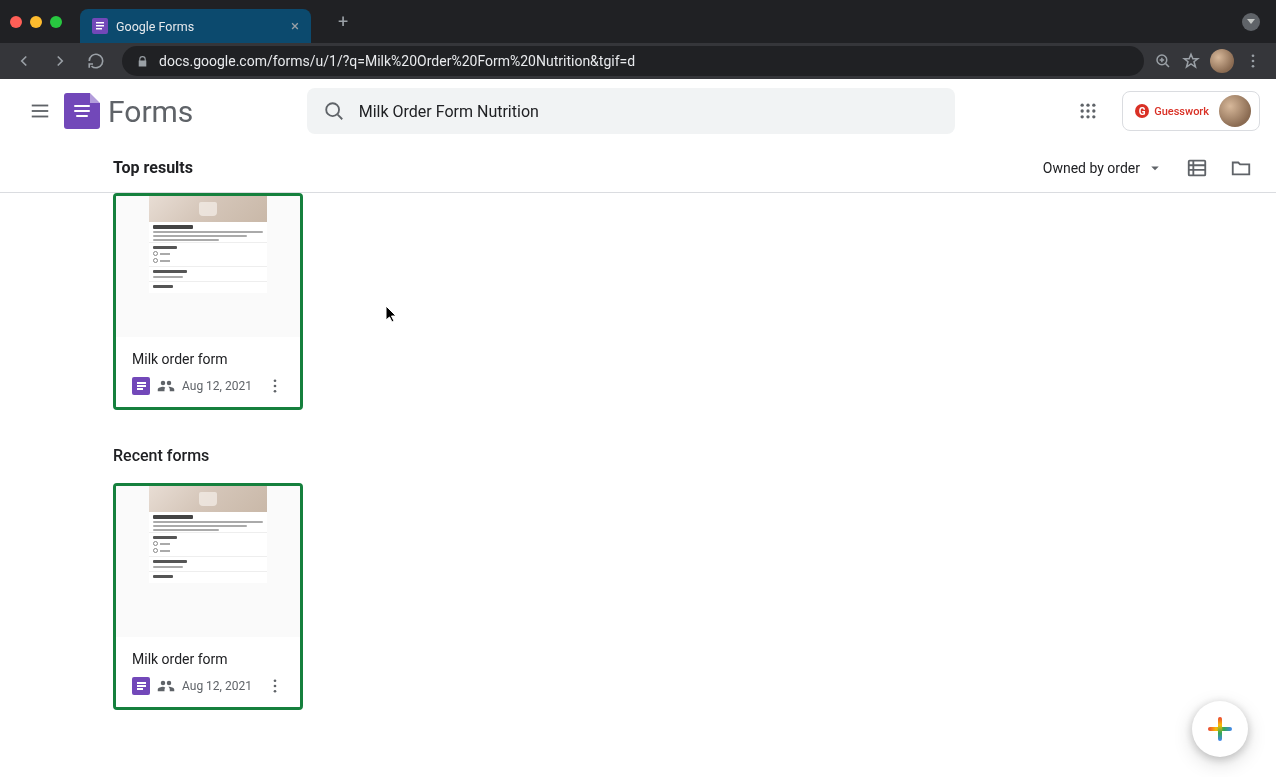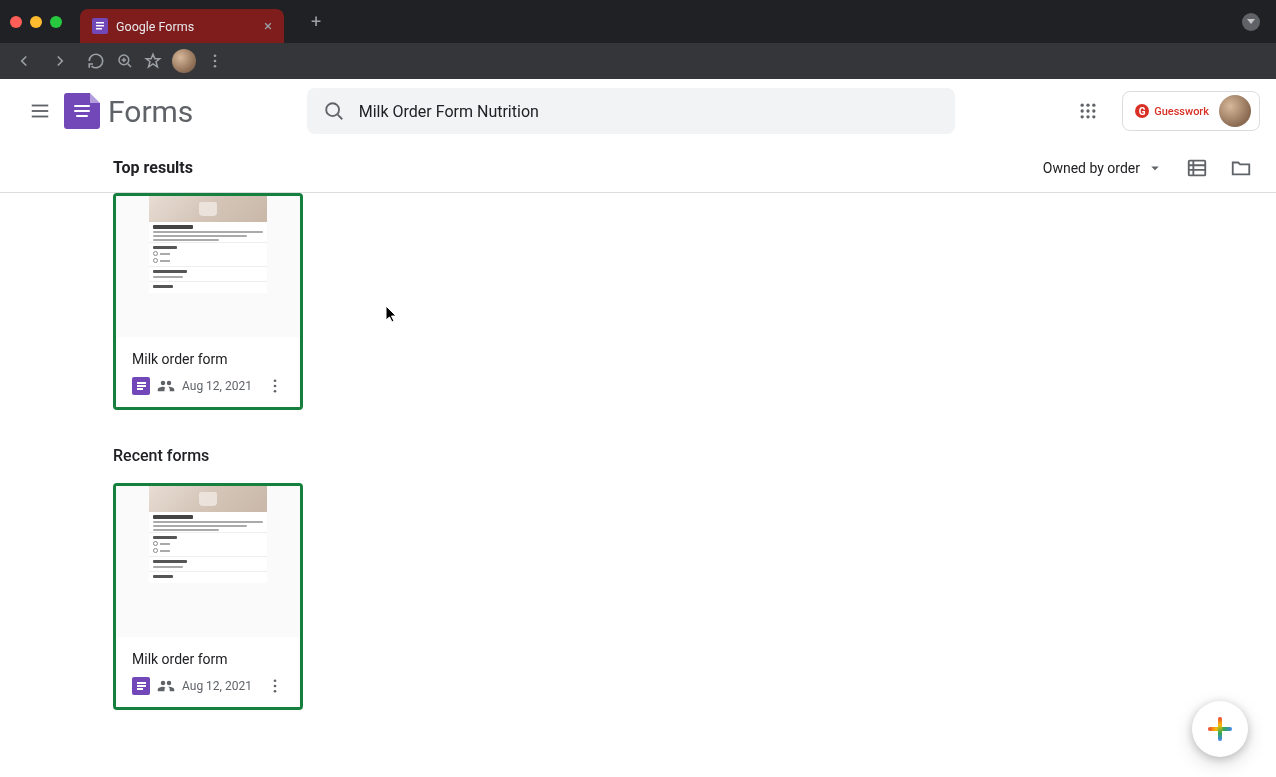--- a/index.html
+++ b/index.html
@@ -6,21 +6,21 @@
   body { font-family: 'Google Sans', Roboto, Arial, sans-serif; font-size: 14px; color: #202124; background: #fff; overflow: hidden; width: 1276px; height: 777px; }
 
   
   .browser-chrome { background: #202124; }
   .tab-strip { display: flex; align-items: center; height: 43px; padding-left: 10px; }
   .traffic-lights { display: flex; gap: 8px; margin-right: 18px; }
   .traffic-light { width: 12px; height: 12px; border-radius: 50%; }
   .tl-red { background: #ff5f57; }
   .tl-yellow { background: #febc2e; }
   .tl-green { background: #28c840; }
-  .tab { display: flex; align-items: center; background: #7f1d1d; color: #e8eaed; height: 34px; border-radius: 8px 8px 0 0; padding: 0 12px; width: 204px; margin-top: 9px; font-size: 12.5px; }
+  .tab { display: flex; align-items: center; background: #0c4a6e; color: #e8eaed; height: 34px; border-radius: 8px 8px 0 0; padding: 0 12px; width: 231px; margin-top: 9px; font-size: 12.5px; }
   .tab-favicon { width: 16px; height: 16px; background: #7248b9; border-radius: 2px; margin-right: 8px; display:flex; align-items:center; justify-content:center;}
   .tab-favicon svg { width:10px; height:10px; }
   .tab-title { flex: 1; white-space: nowrap; overflow: hidden; text-overflow: ellipsis; }
   .tab-close { color: #9aa0a6; font-size: 15px; margin-left: 6px; cursor:pointer; }
   .new-tab { color: #9aa0a6; font-size: 18px; margin-left: 18px; margin-top: 0px; cursor:pointer; width:28px; height:28px; display:flex; align-items:center; justify-content:center; border-radius:50%;}
   .tab-right { margin-left:auto; margin-right:16px; }
   .tab-right-dot { width:18px; height:18px; border-radius:50%; background:#5f6368; display:flex; align-items:center; justify-content:center;}
   .tab-right-dot::after { content:""; width:0; height:0; border-left:4px solid transparent; border-right:4px solid transparent; border-top:5px solid #c4c7c5;}
 
   .addr-bar { display: flex; align-items: center; background: #35363a; height: 36px; padding: 0 8px; gap: 4px; }
@@ -146,20 +146,28 @@
       <svg viewBox="0 0 24 24" fill="none" stroke="currentColor" stroke-width="2.2">
           <path d="M9 6l6 6-6 6"></path>
         </svg>
     </div>
     <div class="nav-btn">
       <svg viewBox="0 0 24 24" fill="none" stroke="currentColor" stroke-width="2.2">
           <path d="M3 12a9 9 0 1 1 3 6.7"></path>
           <path d="M3 21v-5h5"></path>
         </svg>
     </div>
+    <div class="omnibox">
+      <span class="lock-icon">
+        <svg viewBox="0 0 24 24" fill="currentColor">
+            <path d="M6 10V8a6 6 0 1 1 12 0v2h1v11H5V10h1zm2 0h8V8a4 4 0 1 0-8 0v2z"></path>
+          </svg>
+      </span>
+      <span>docs.google.com/forms/u/1/?q=Milk%20Order%20Form%20Nutrition&amp;tgif=d</span>
+    </div>
     <div class="addr-right">
       <span class="addr-icon">
         <svg viewBox="0 0 24 24" fill="none" stroke="currentColor" stroke-width="2">
             <circle cx="10.5" cy="10.5" r="6.5"></circle>
             <path d="M20 20l-4.5-4.5M10.5 7.5v6M7.5 10.5h6"></path>
           </svg>
       </span>
       <span class="addr-icon">
         <svg viewBox="0 0 24 24" fill="none" stroke="currentColor" stroke-width="2">
             <path d="M12 3l2.5 6H21l-5 4 2 7-6-4-6 4 2-7-5-4h6.5z"></path>

